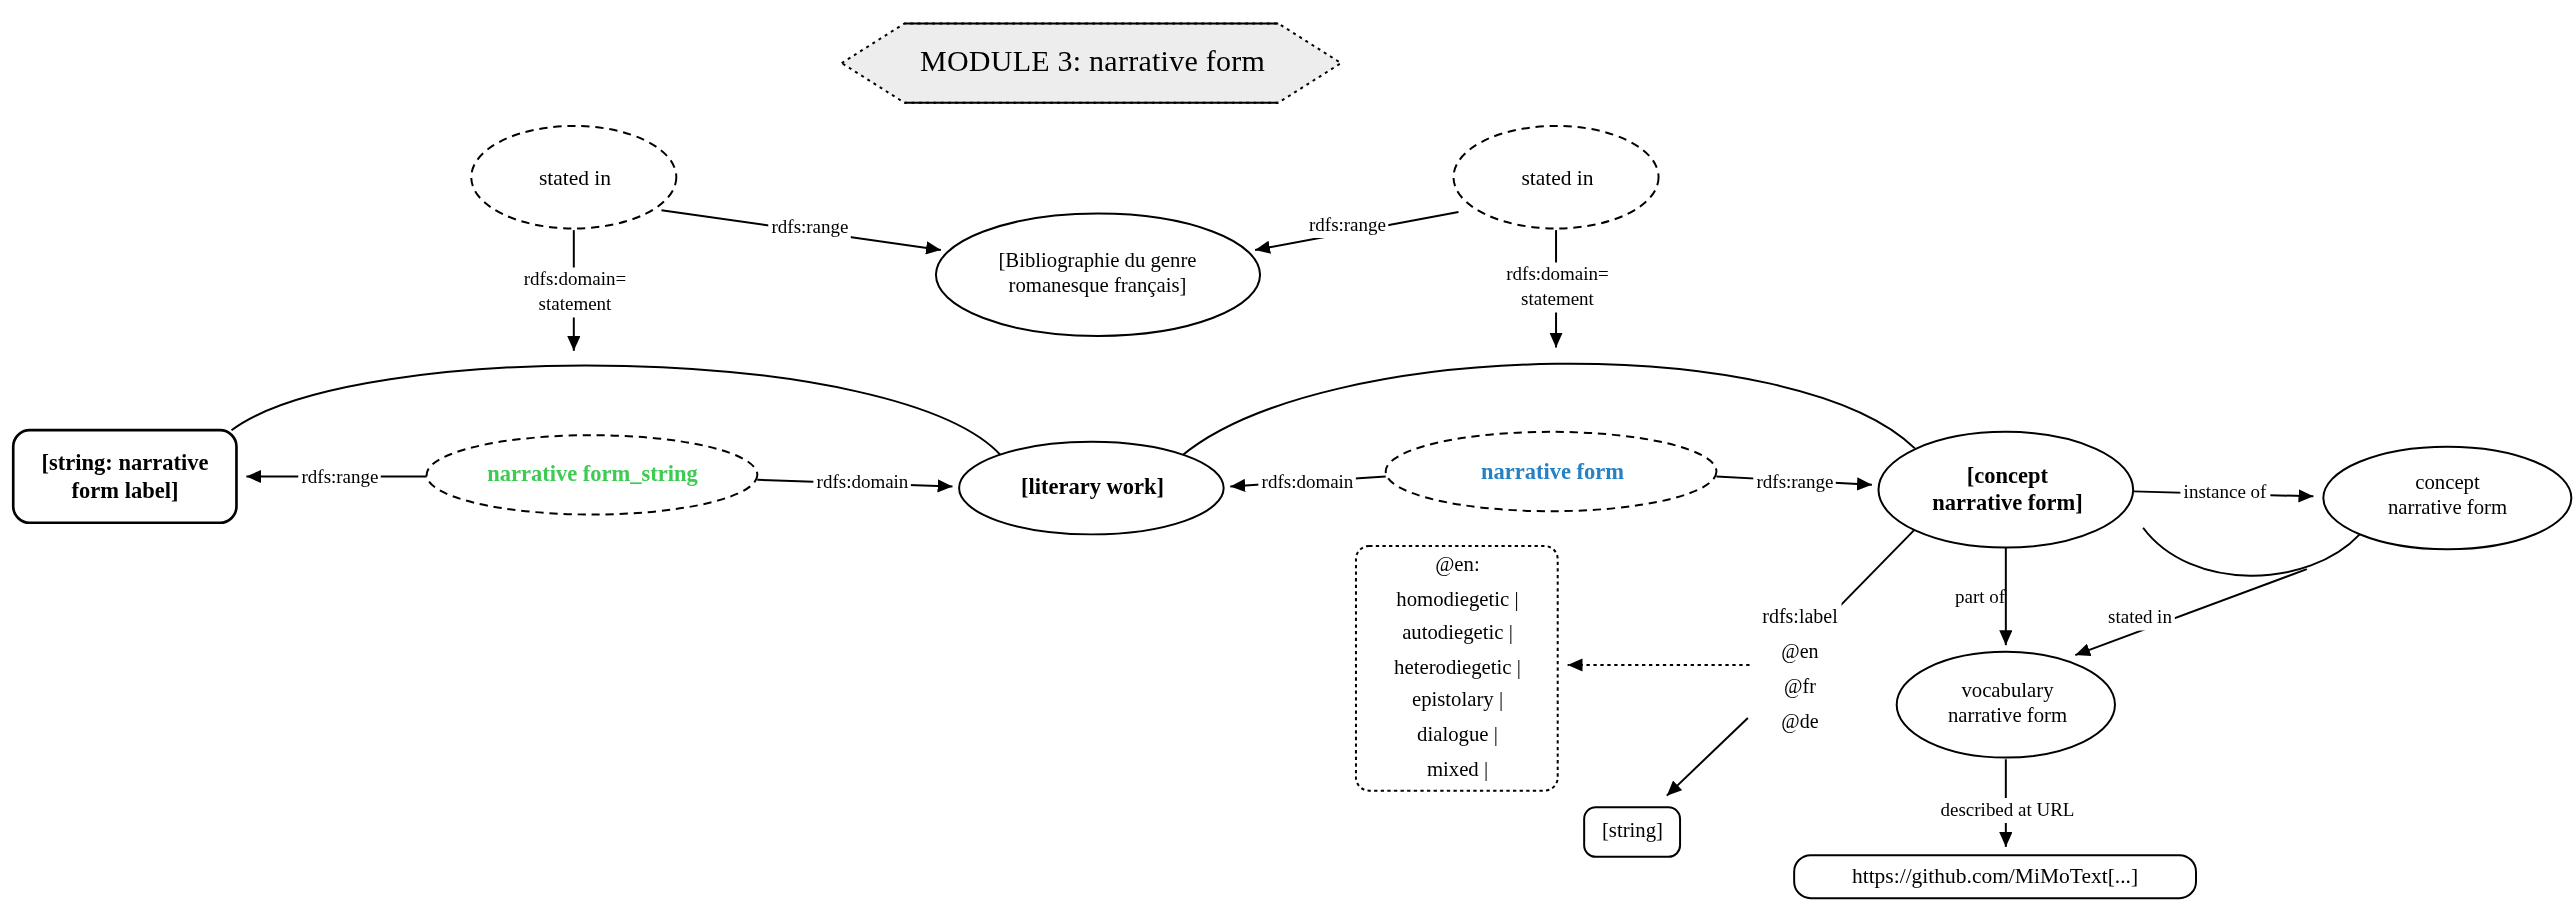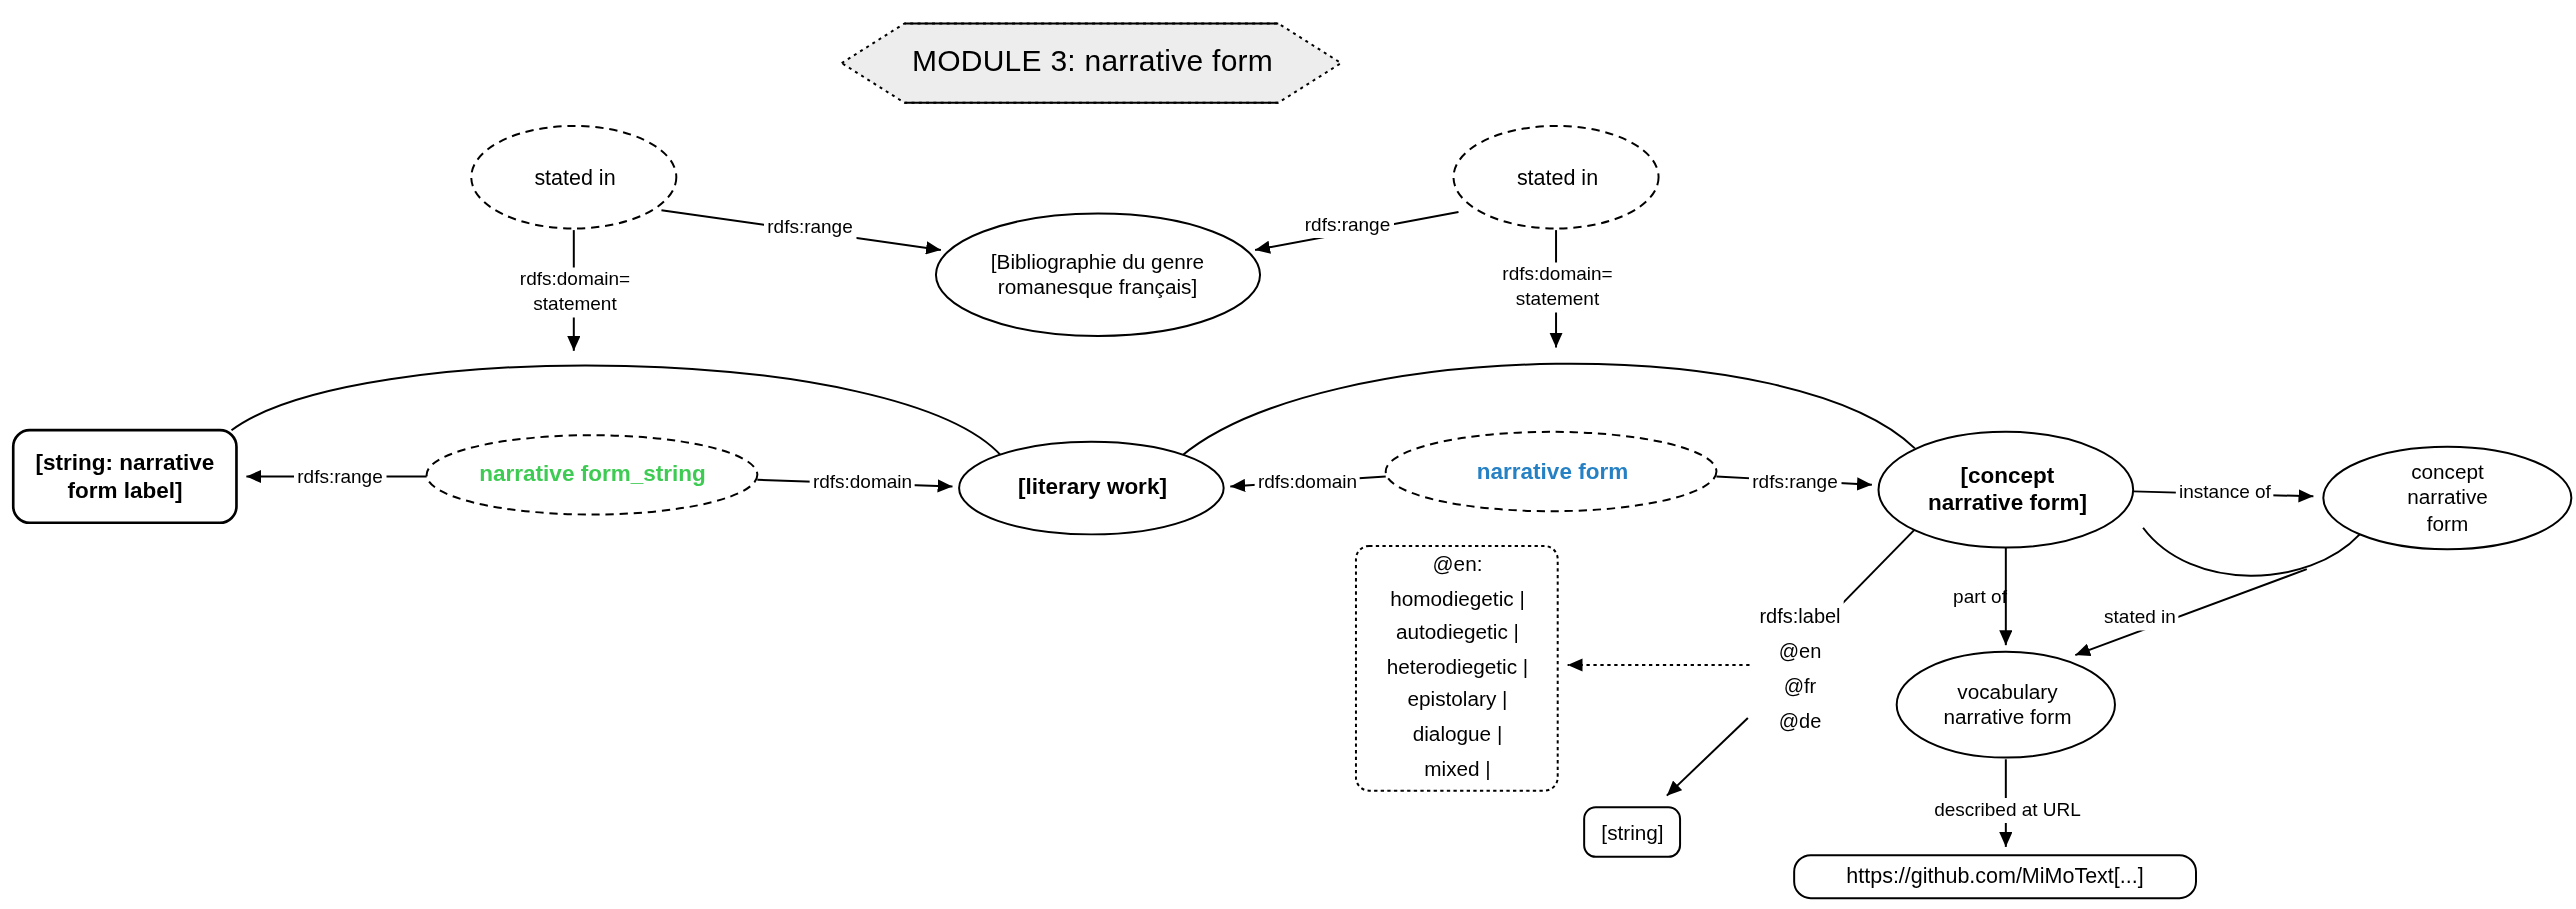--- a/index.html
+++ b/index.html
@@ -1,21 +1,21 @@
 <!DOCTYPE html>
 <html style="font-size:10.6px"><head>
 <meta charset="utf-8">
 <style>
   html, body { margin: 0; padding: 0; background: #ffffff; }
   #viewport {
     position: relative;
     width: 2576px; height: 909px;
     overflow: hidden;
     background: #ffffff;
-    font-family: Liberation Sans, sans-serif;
+    font-family: Liberation Serif, serif;
   }
   #stage {
     position: absolute; left: 0; top: 0;
     width: 1030px; height: 364px;
     transform: scale(2.5);
     transform-origin: top left;
   }
   #edges-layer { position: absolute; left: 0; top: 0; }
   .lbl {
     position: absolute;

